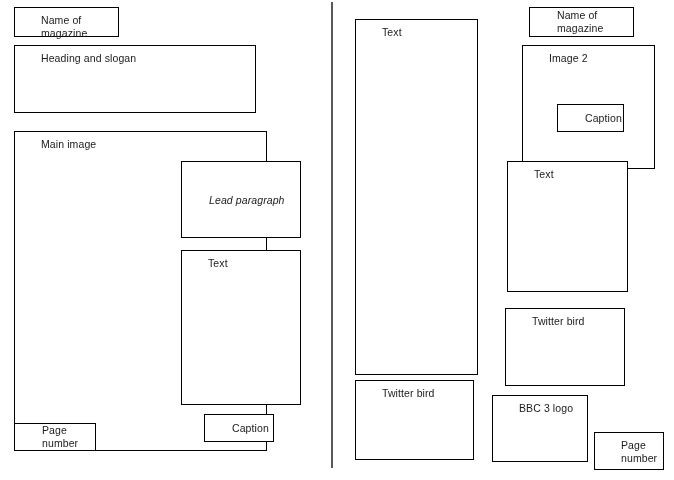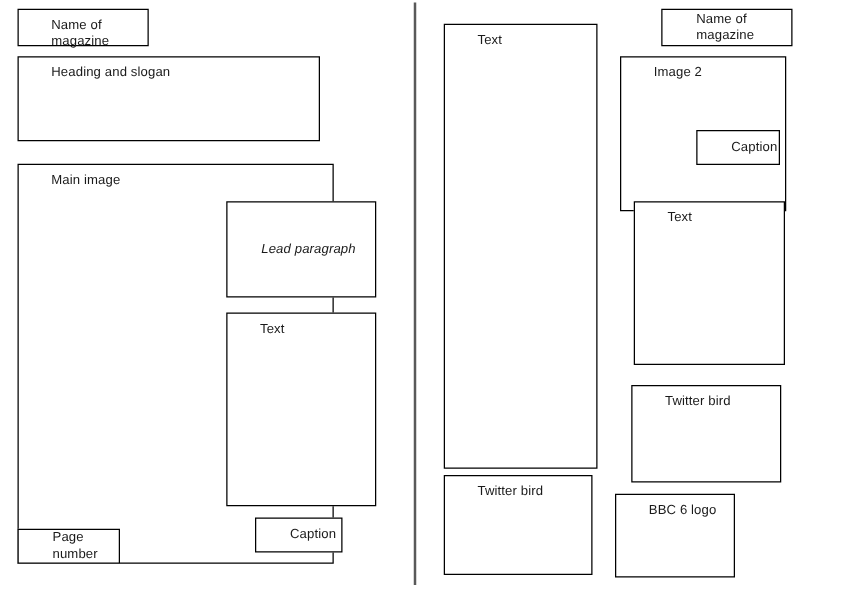--- a/index.html
+++ b/index.html
@@ -87,34 +87,38 @@
   </div>
 
   <div class="wf-box" style="left:355px; top:380px; width:119px; height:80px;">
     <span class="wf-label">Twitter bird</span>
   </div>
 
   <div class="wf-box mid-label" style="left:529px; top:7px; width:105px; height:30px;">
     <span class="wf-label">Name of magazine</span>
   </div>
 
-  <div class="wf-box" style="left:496px; top:45px; width:133px; height:124px;">
+  <div class="wf-box" style="left:522px; top:45px; width:133px; height:124px;">
     <span class="wf-label">Image 2</span>
   </div>
 
   <div class="wf-box mid-label" style="left:557px; top:104px; width:67px; height:28px;">
     <span class="wf-label">Caption</span>
   </div>
 
   <div class="wf-box" style="left:507px; top:161px; width:121px; height:131px;">
     <span class="wf-label">Text</span>
   </div>
 
   <div class="wf-box" style="left:505px; top:308px; width:120px; height:78px;">
     <span class="wf-label">Twitter bird</span>
   </div>
 
   <div class="wf-box" style="left:492px; top:395px; width:96px; height:67px;">
-    <span class="wf-label">BBC 6 logo</span>
+    <span class="wf-label">BBC 3 logo</span>
   </div>
 
+  <div class="wf-box" style="left:594px; top:432px; width:70px; height:38px;">
+    <span class="wf-label">Page
+number</span>
+  </div>
 
 </div>
 
 </body></html>

